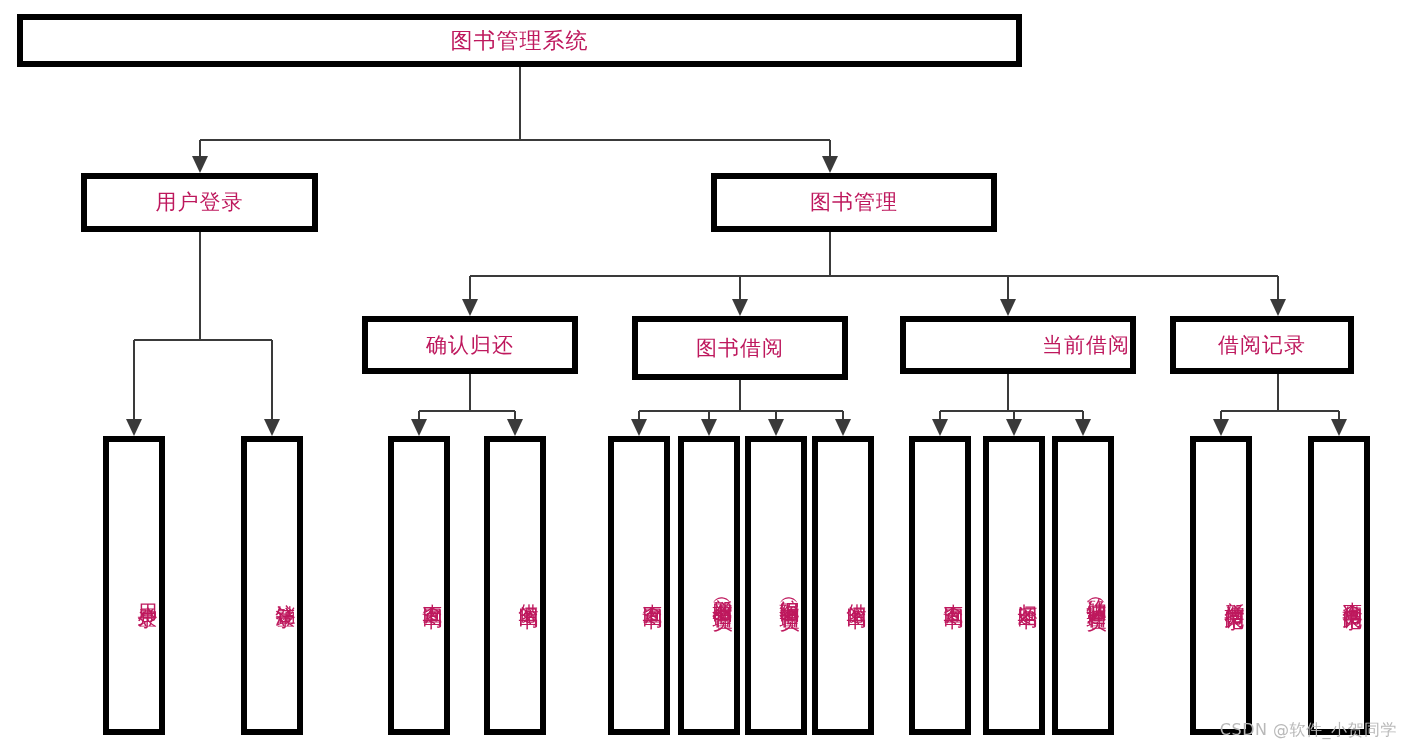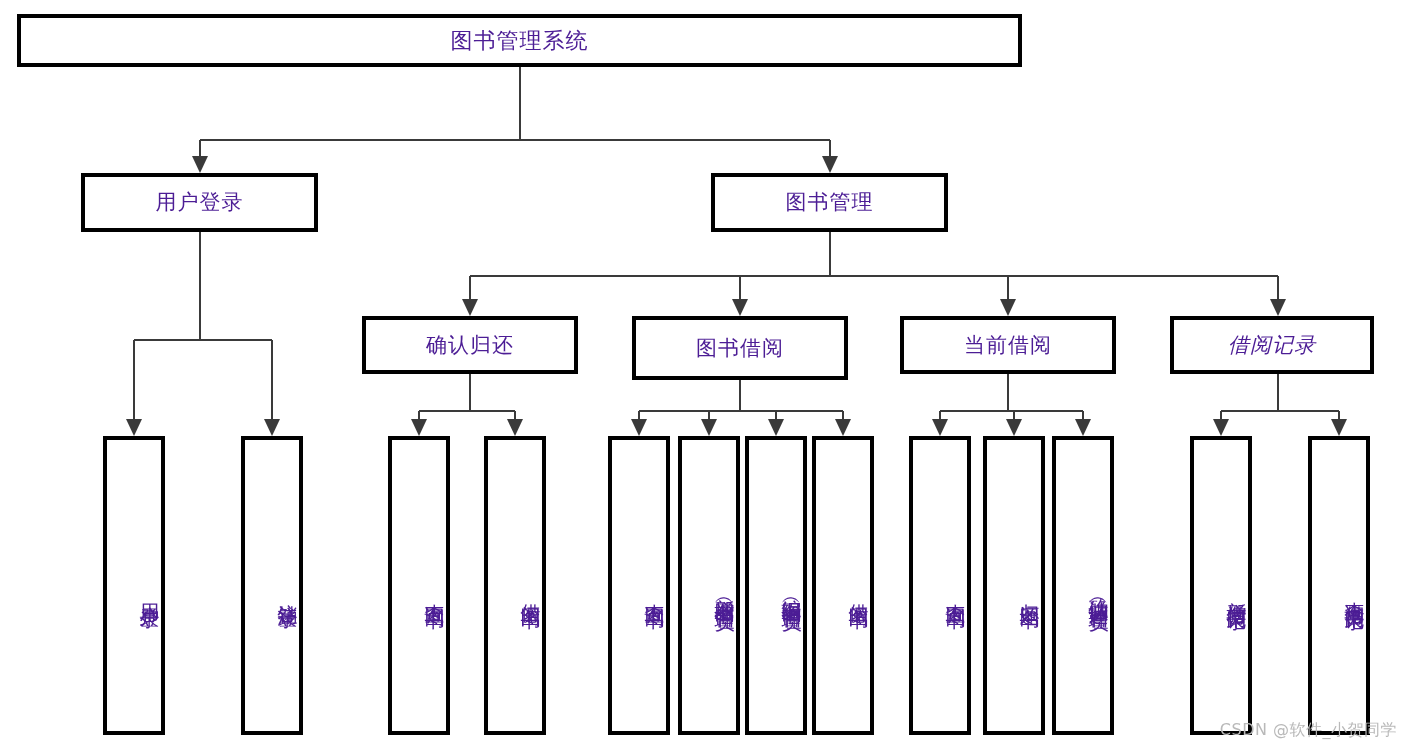--- a/index.html
+++ b/index.html
@@ -13,23 +13,23 @@
   #canvas {
     position: relative;
     width: 1405px;
     height: 747px;
     background: #ffffff;
     overflow: hidden;
   }
   .node {
     position: absolute;
     box-sizing: border-box;
-    border: 4px solid #000000;
+    border: 6px solid #000000;
     background: #ffffff;
-    color: #4c1d95;
+    color: #be185d;
     display: flex;
     align-items: center;
     justify-content: center;
     text-align: center;
   }
   .node.horiz {
     font-size: 21px;
     line-height: 1.25;
     letter-spacing: 1px;
   }
@@ -136,33 +136,33 @@
       <div class="arrow" style="left: 1331px; top: 419px; border-top-color: rgb(58, 58, 58);"></div>
     </div>
 
   <div id="nodes">
       <div class="node horiz root" style="left: 17px; top: 14px; width: 1005px; height: 53px;">
         <span>图书管理系统</span>
       </div>
       <div class="node horiz" style="left: 81px; top: 173px; width: 237px; height: 59px;">
         <span>用户登录</span>
       </div>
-      <div class="node horiz" style="left: 711px; top: 173px; width: 237px; height: 59px;">
+      <div class="node horiz" style="left: 711px; top: 173px; width: 286px; height: 59px;">
         <span>图书管理</span>
       </div>
       <div class="node horiz" style="left: 362px; top: 316px; width: 216px; height: 58px;">
         <span>确认归还</span>
       </div>
       <div class="node horiz" style="left: 632px; top: 316px; width: 216px; height: 64px;">
         <span>图书借阅</span>
       </div>
-      <div class="node horiz" style="left: 900px; top: 316px; width: 216px; height: 58px;">
+      <div class="node horiz" style="left: 900px; top: 316px; width: 236px; height: 58px; justify-content: flex-end;">
         <span>当前借阅</span>
       </div>
-      <div class="node horiz" style="left: 1170px; top: 316px; width: 204px; height: 58px; font-style: italic;">
+      <div class="node horiz" style="left: 1170px; top: 316px; width: 184px; height: 58px;">
         <span>借阅记录</span>
       </div>
       <div class="node vert" style="left: 103px; top: 436px; width: 62px; height: 299px;">
         <span class="vtext">用户登录</span>
       </div>
       <div class="node vert" style="left: 241px; top: 436px; width: 62px; height: 299px;">
         <span class="vtext">注销登录</span>
       </div>
       <div class="node vert" style="left: 388px; top: 436px; width: 62px; height: 299px;">
         <span class="vtext">查询图书</span>

